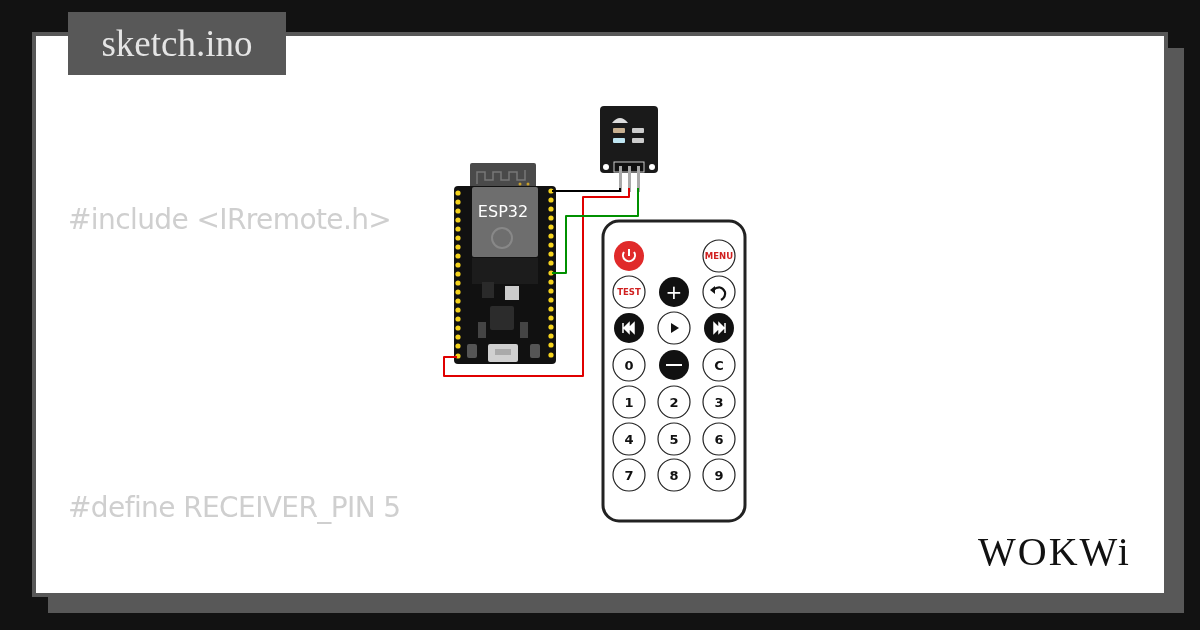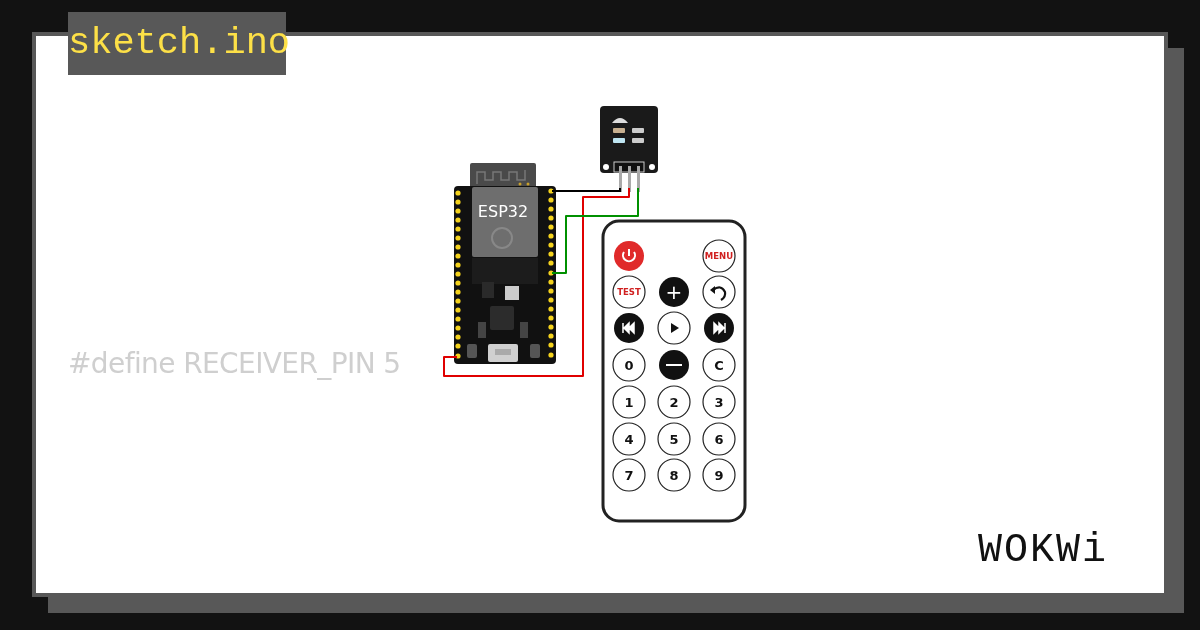--- a/index.html
+++ b/index.html
@@ -1,31 +1,32 @@
 <!DOCTYPE html>
 <html><head>
 <meta charset="utf-8">
 <style>
   html,body{margin:0;padding:0;}
   body{width:1200px;height:630px;background:#121212;position:relative;overflow:hidden;font-family:"DejaVu Sans",sans-serif;}
   .shadow{position:absolute;left:48px;top:48px;width:1136px;height:565px;background:#585858;}
   .card{position:absolute;left:32px;top:32px;width:1128px;height:557px;background:#fff;border:4px solid #585858;overflow:hidden;}
-  .tab{position:absolute;left:68px;top:12px;width:218px;height:63px;background:#585858;color:#fde047;font-family:Liberation Mono, monospace;font-size:37px;line-height:63px;text-align:center;z-index:5;}
+  .tab{position:absolute;left:68px;top:12px;width:218px;height:63px;background:#585858;color:#e5e5e5;font-family:Liberation Serif, serif;font-size:37px;line-height:63px;text-align:center;z-index:5;}
   .code{position:absolute;left:36px;top:78px;margin:0;font-family:"DejaVu Sans",sans-serif;font-size:28px;line-height:48px;color:#cfcfcf;white-space:pre;letter-spacing:-0.6px;}
   .code div{height:48px;}
   svg.circuit{position:absolute;left:0;top:0;}
-  .logo{position:absolute;left:978px;top:528px;font-family:Liberation Mono, monospace;font-size:40px;color:#111;letter-spacing:2px;font-weight:400;}
+  .logo{position:absolute;left:978px;top:528px;font-family:Liberation Serif, serif;font-size:40px;color:#111;letter-spacing:2px;font-weight:400;}
 </style>
 </head>
 <body>
 
 <div class="shadow"></div>
 <div class="card"></div>
 
 <div class="code" style="left:68px;top:100px;">
+  <div>#include &lt;IRremote.h&gt;</div>
   <div></div>
   <div>#define RECEIVER_PIN 5</div>
   
   
   
   
   
   
   
 </div>

